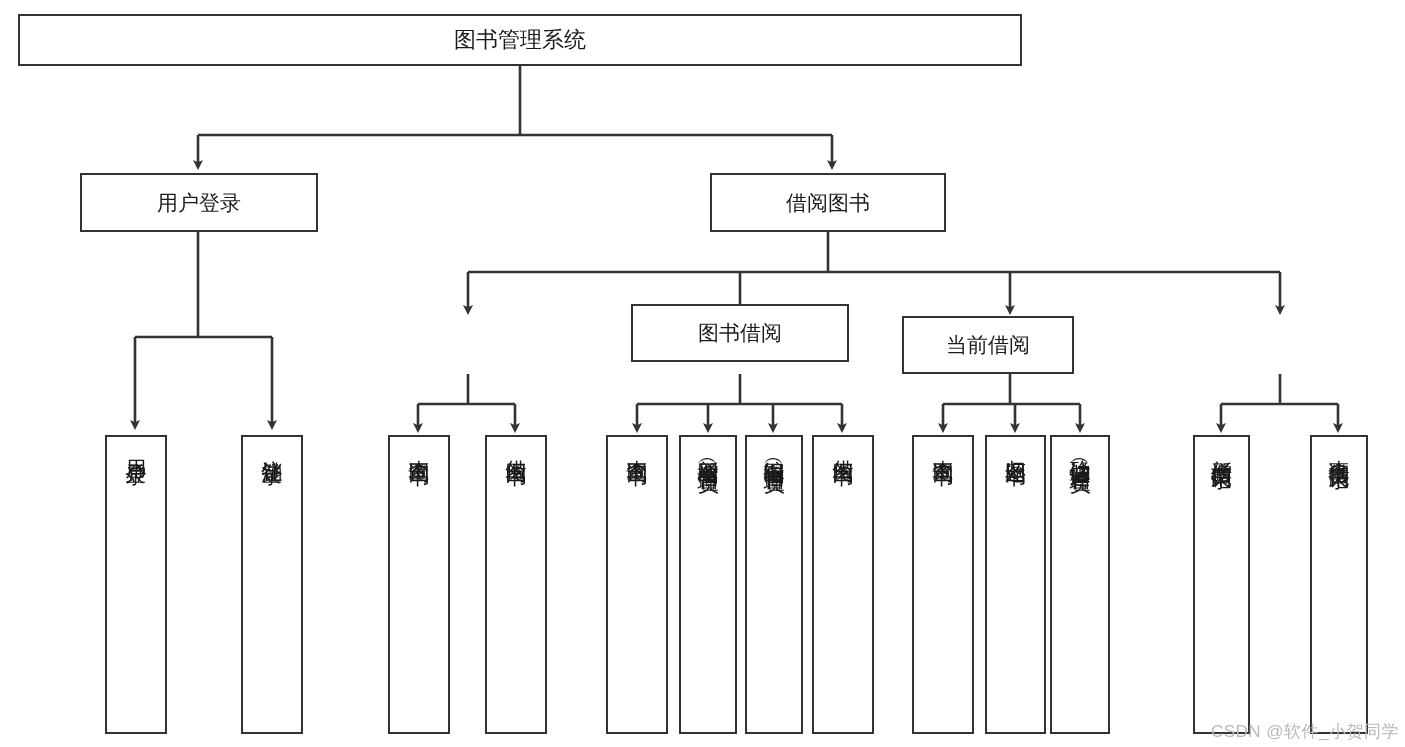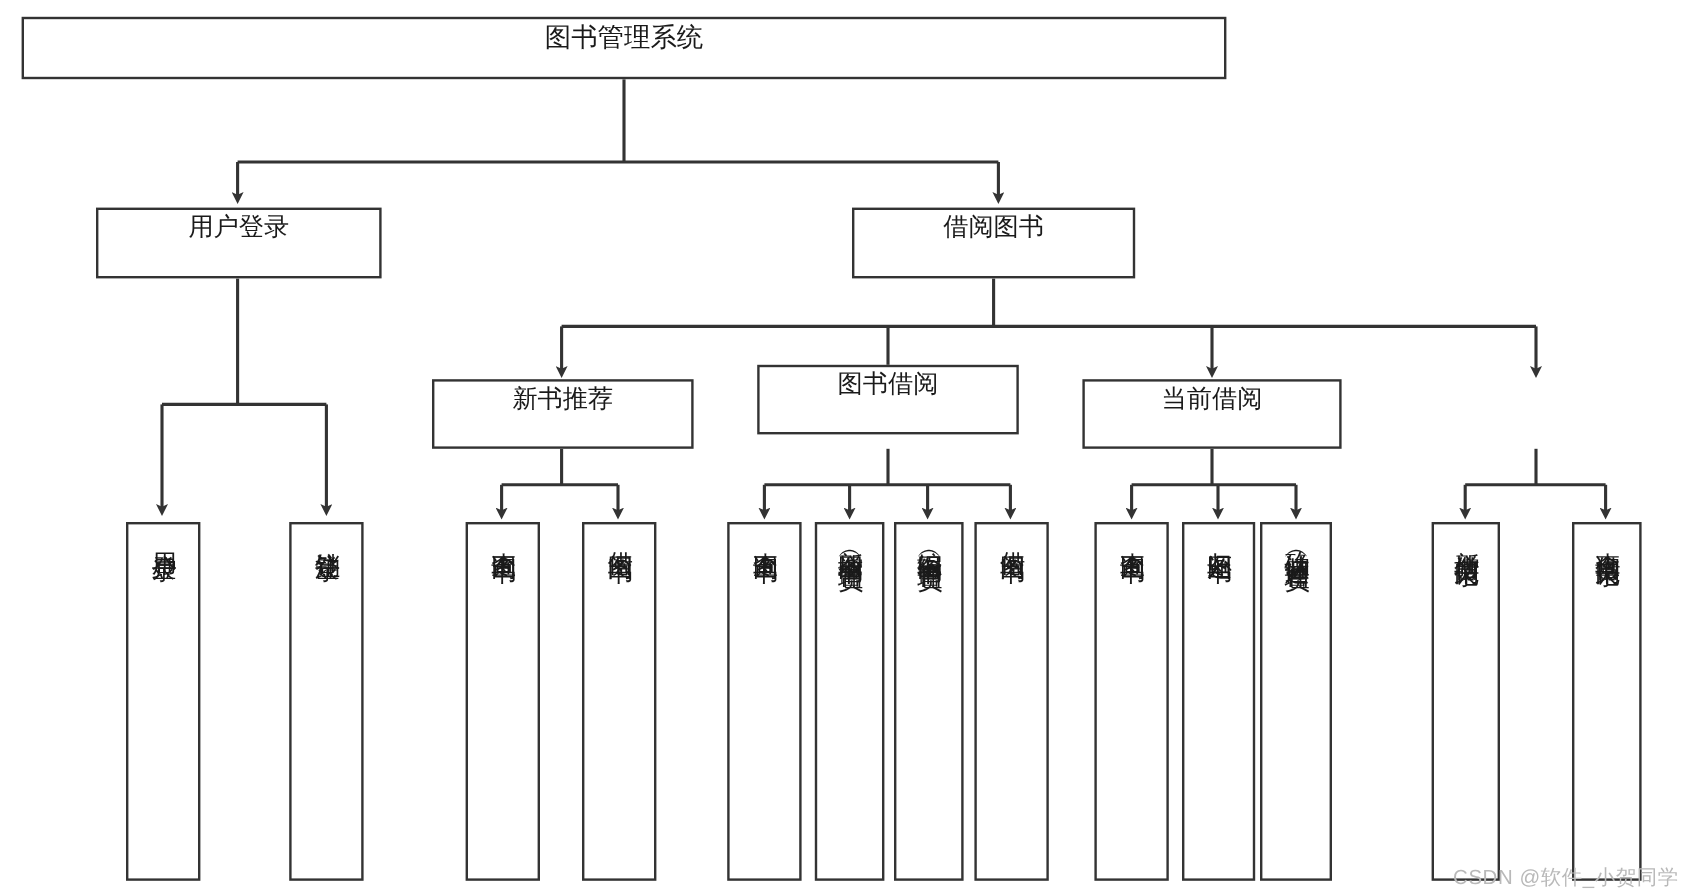--- a/index.html
+++ b/index.html
@@ -11,20 +11,21 @@
     background:#ffffff;
     overflow:hidden;
   }
   svg.wires{position:absolute;left:0;top:0;width:1405px;height:747px;pointer-events:none;}
   .node{
     position:absolute;
     box-sizing:border-box;
     background:#ffffff;
     border:2px solid #333333;
     display:flex;
+    align-items:center;
     justify-content:center;
     color:#1a1a1a;
   }
   .node.level0{font-size:22px;}
   .node.level1{font-size:21px;}
   .node.level2{font-size:21px;}
   .node.leaf{
     font-size:21px;
     line-height:1.04;
     padding:6px 0;
@@ -108,27 +109,24 @@
     <span>图书管理系统</span>
   </div>
 
   <div class="node level1" style="left:80px;top:173px;width:238px;height:59px;">
     <span>用户登录</span>
   </div>
   <div class="node level1" style="left:710px;top:173px;width:236px;height:59px;">
     <span>借阅图书</span>
   </div>
 
-  <div class="node level2" style="left:360px;top:316px;width:218px;height:58px;">
-    <span>新书推荐</span>
-  </div>
   <div class="node level2" style="left:631px;top:304px;width:218px;height:58px;">
     <span>图书借阅</span>
   </div>
-  <div class="node level2" style="left:902px;top:316px;width:216px;height:58px;">
+  <div class="node level2" style="left:902px;top:316px;width:172px;height:58px;">
     <span>当前借阅</span>
   </div>
 
   <div class="node leaf leaf-mid" style="left:105px;top:435px;width:62px;height:299px;">
     <span class="vtext">用户登录</span>
   </div>
   <div class="node leaf leaf-mid" style="left:241px;top:435px;width:62px;height:299px;">
     <span class="vtext">注销登录</span>
   </div>
 

